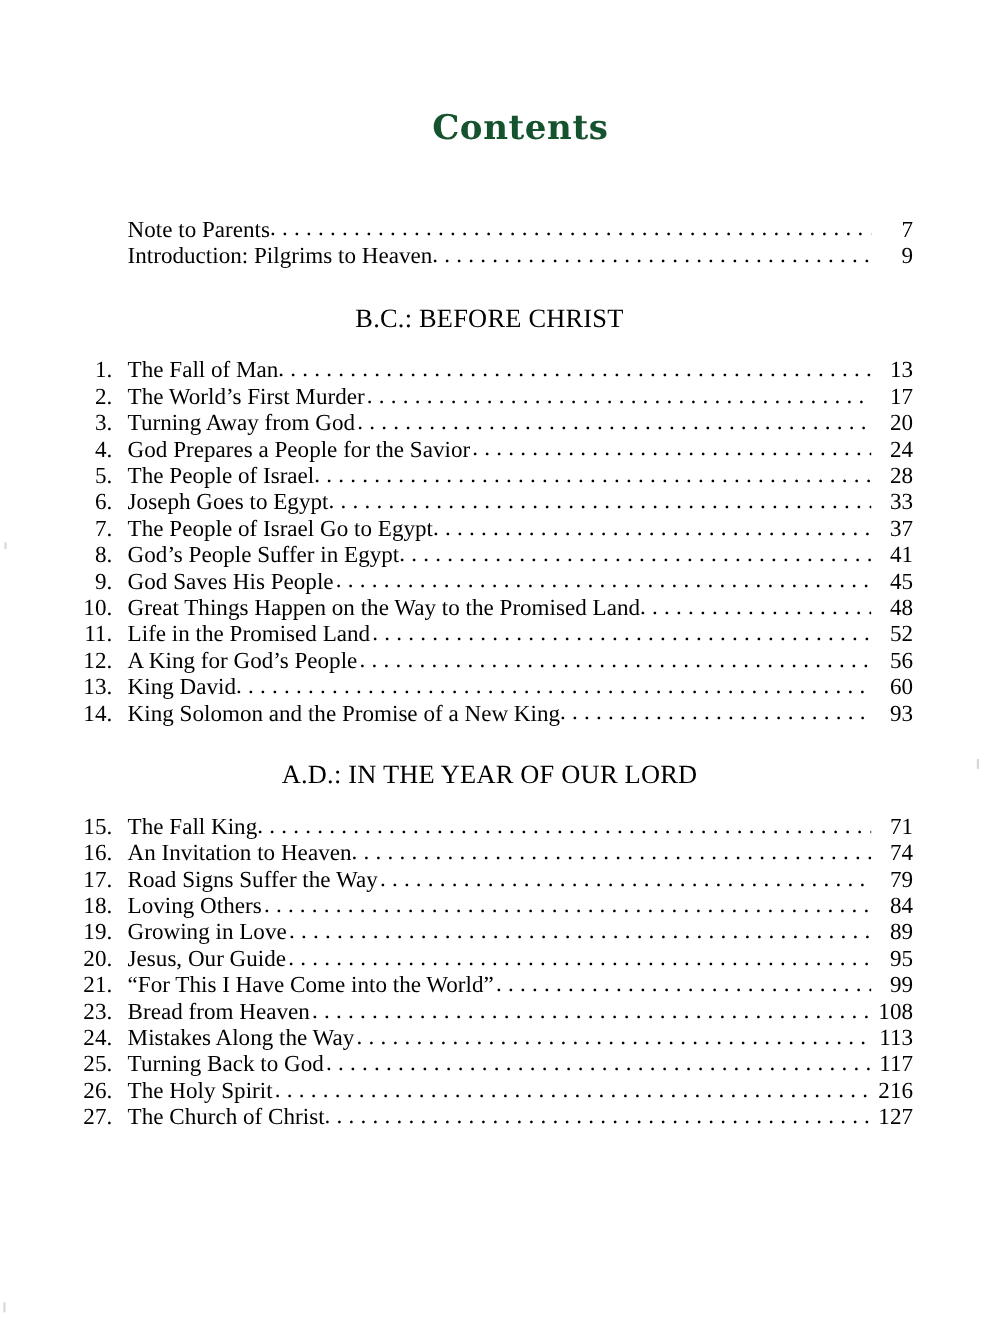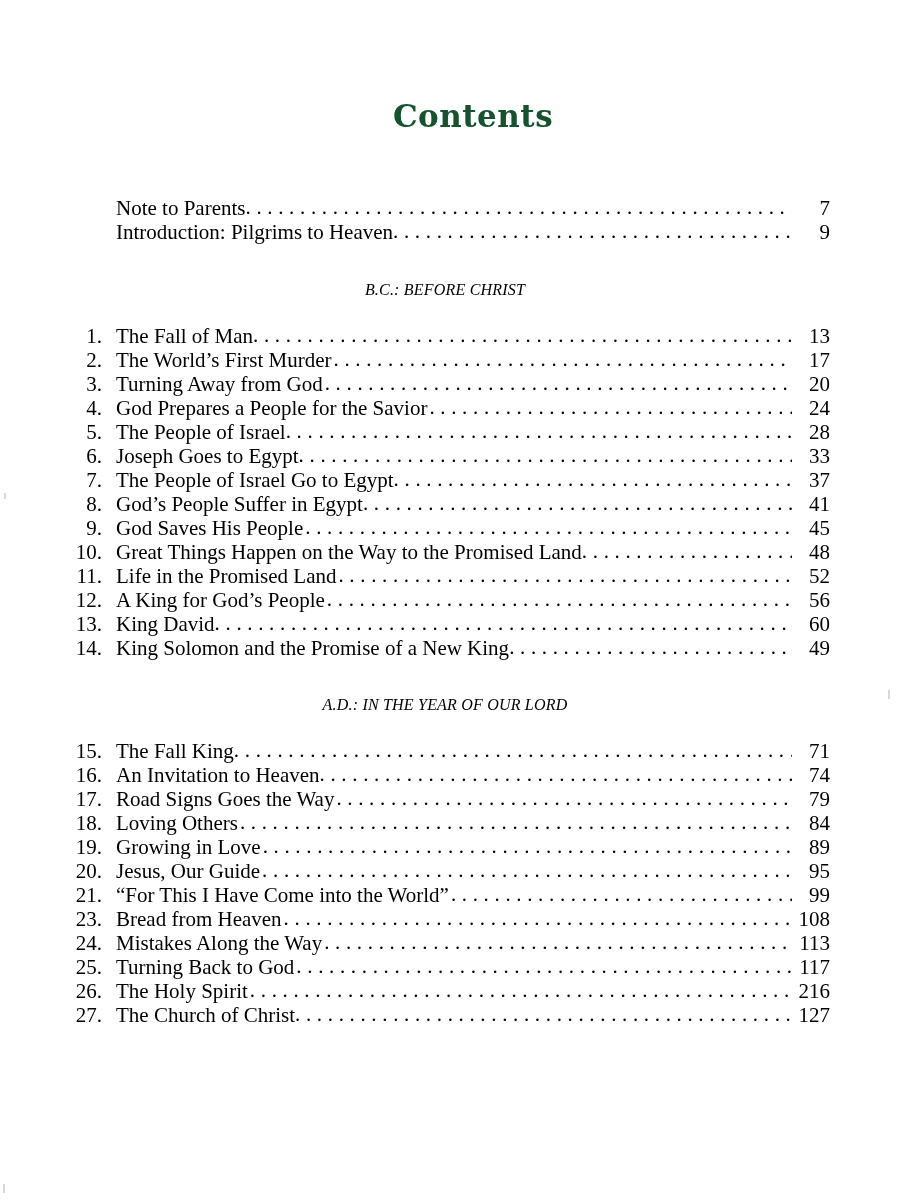--- a/index.html
+++ b/index.html
@@ -101,25 +101,24 @@
   .entry .pageno {
     flex: 0 0 34px;
     width: 34px;
     text-align: right;
     font-size: 21px;
   }
 
   
   .section-heading {
     text-align: center;
-    font-size: 16px;
+    font-size: 24px;
     line-height: 24px;
     letter-spacing: 0.2px;
     white-space: nowrap;
-    font-style: italic;
   }
 
   .sp-before-bc { height: 34px; }
   .sp-after-bc  { height: 22px; }
   .sp-before-ad { height: 33px; }
   .sp-after-ad  { height: 22px; }
 
   
   .scan-mark {
     position: absolute;
@@ -247,21 +246,21 @@
           <span class="gap"></span>
           <span class="title">King David</span>
           <span class="leader"></span>
           <span class="pageno">60</span>
         </div>
         <div class="entry tight">
           <span class="num">14.</span>
           <span class="gap"></span>
           <span class="title">King Solomon and the Promise of a New King</span>
           <span class="leader"></span>
-          <span class="pageno">49</span>
+          <span class="pageno">93</span>
         </div>
         <div class="sp-before-ad"></div>
         <div class="section-heading">A.D.: IN THE YEAR OF OUR LORD</div>
         <div class="sp-after-ad"></div>
         <div class="entry tight">
           <span class="num">15.</span>
           <span class="gap"></span>
           <span class="title">The Fall King</span>
           <span class="leader"></span>
           <span class="pageno">71</span>
@@ -269,21 +268,21 @@
         <div class="entry tight">
           <span class="num">16.</span>
           <span class="gap"></span>
           <span class="title">An Invitation to Heaven</span>
           <span class="leader"></span>
           <span class="pageno">74</span>
         </div>
         <div class="entry">
           <span class="num">17.</span>
           <span class="gap"></span>
-          <span class="title">Road Signs Goes the Way</span>
+          <span class="title">Road Signs Suffer the Way</span>
           <span class="leader"></span>
           <span class="pageno">79</span>
         </div>
         <div class="entry">
           <span class="num">18.</span>
           <span class="gap"></span>
           <span class="title">Loving Others</span>
           <span class="leader"></span>
           <span class="pageno">84</span>
         </div>

